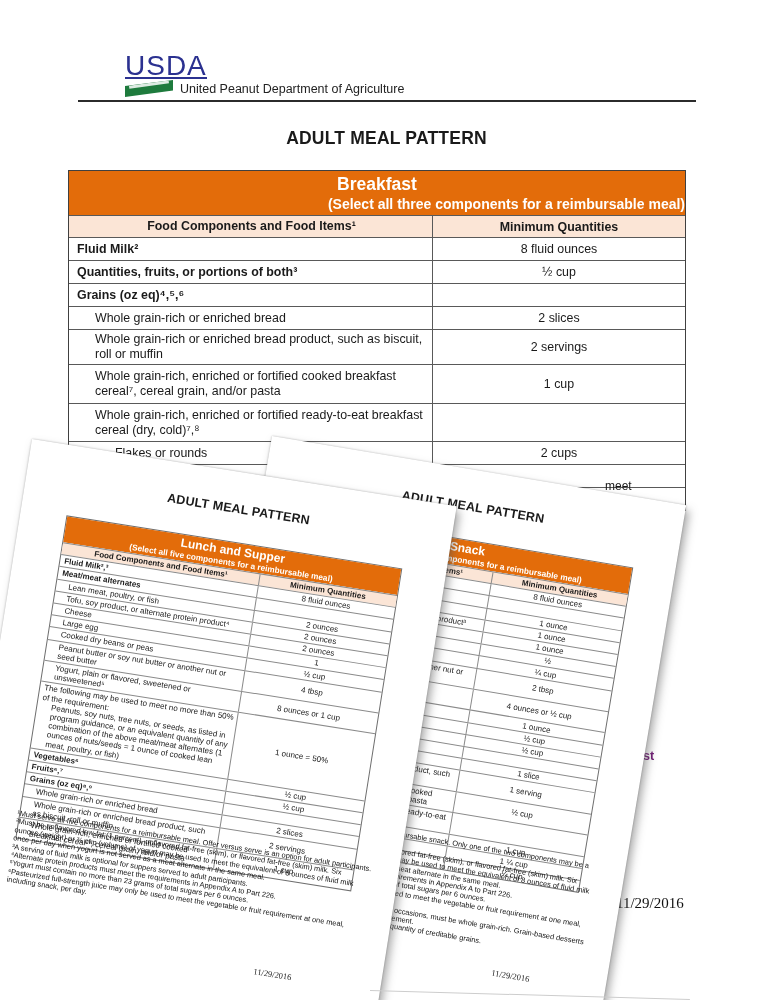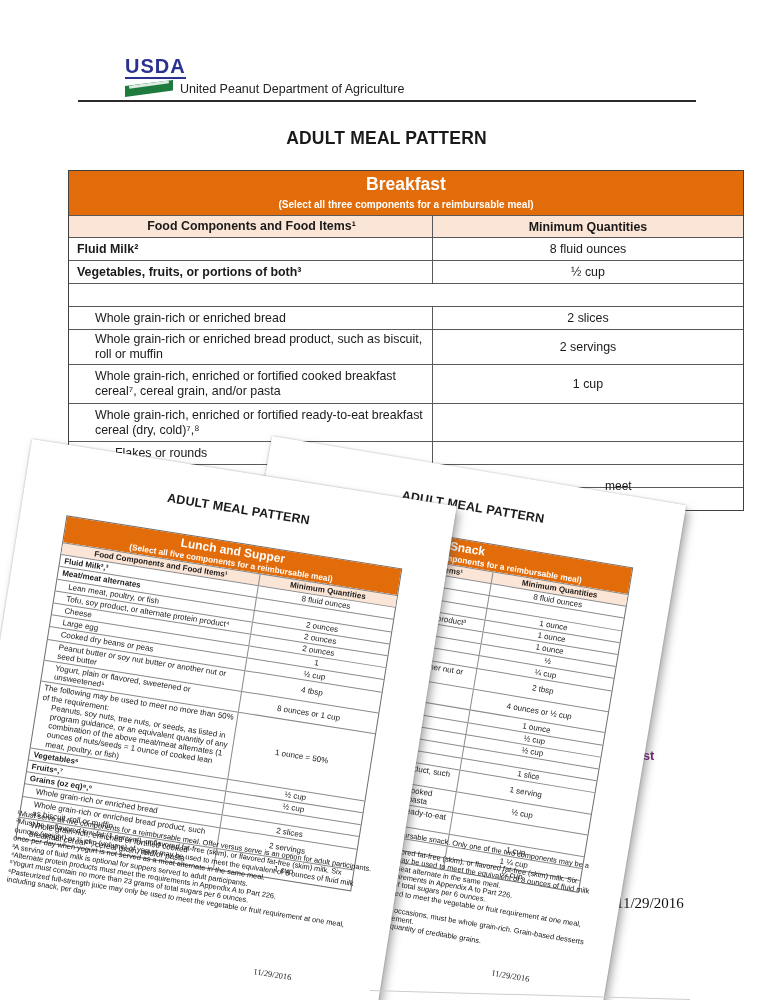--- a/index.html
+++ b/index.html
@@ -1,20 +1,20 @@
 <!DOCTYPE html>
 <html style="--orange: #E36C0A; --peach: #FBE5D6;"><head>
 <meta charset="utf-8">
 <style>
   html,body{margin:0;padding:0;background:#ffffff;}
   body{width:773px;height:1000px;position:relative;overflow:hidden;
        font-family:"Liberation Sans",sans-serif;color:#1a1a1a;}
 
   
-  .usda-word{position:absolute;left:125px;top:55px;font-weight:bold;font-size:20px;
+  .usda-word{position:absolute;left:125px;top:55px;font-weight:normal;font-size:28px;
              letter-spacing:1px;color:#2b3190;border-bottom:2px solid #2b3190;line-height:22px;}
   .usda-field{position:absolute;left:125px;top:80px;width:48px;height:17px;background:#1e7b3d;
               clip-path:polygon(0 35%,100% 0,100% 62%,0 100%);}
   .usda-field:after{content:"";position:absolute;left:4px;top:3px;width:40px;height:3px;
               background:linear-gradient(#fff,#fff);transform:rotate(-8deg);opacity:.85;}
   .dept-line{position:absolute;left:180px;top:82px;font-size:12.5px;color:#222;}
   .head-rule{position:absolute;left:78px;top:100px;width:618px;height:2px;background:#2b2b2b;}
   .doc-title{position:absolute;left:0;top:128px;width:773px;text-align:center;
              font-size:17.5px;font-weight:bold;letter-spacing:.2px;}
 
@@ -24,23 +24,23 @@
   .trow{display:flex;border-top:1px solid #595959;align-items:stretch;}
   .c-item{box-sizing:border-box;border-right:1px solid #595959;display:flex;
           flex-direction:column;justify-content:center;}
   .c-qty{box-sizing:border-box;flex:1;display:flex;align-items:center;justify-content:center;
          text-align:center;}
   .colhead{background:var(--peach);font-weight:bold;}
   .colhead .c-item,.colhead .c-qty{justify-content:center;text-align:center;}
   .b{font-weight:bold;}
 
   
-  .bk{left:68px;top:170px;width:676px;font-size:12.4px;--c1w:364px;}
+  .bk{left:68px;top:170px;width:618px;font-size:12.4px;--c1w:364px;}
   .bk .band .t1{font-size:17.5px;line-height:23px;padding-top:2px;}
-  .bk .band .t2{font-size:10px;line-height:17px;padding-bottom:2px;}
+  .bk .band .t2{font-size:14px;line-height:17px;padding-bottom:2px;text-align:right;}
   .bk .c-item{width:var(--c1w);padding:2px 6px 2px 8px;line-height:15px;}
   .bk .colhead{min-height:21px;}
   .bk .rows .trow{min-height:22px;}
   .bk .rows .trow:nth-child(5){min-height:31px;}
   .bk .rows .trow:nth-child(6){min-height:38px;}
   .bk .rows .trow:nth-child(7){min-height:37px;}
   .bk .i1{padding-left:26px;}
   .bk .i2{padding-left:46px;}
 
   
@@ -88,25 +88,28 @@
     </div>
     <div class="rows">
         <div class="trow">
           <div class="c-item b">
             <div>Fluid Milk²</div>
           </div>
           <div class="c-qty">8 fluid ounces</div>
         </div>
         <div class="trow">
           <div class="c-item b">
-            <div>Vegetables, fruits, or portions of both³</div>
-          </div>
-          <div class="c-qty">½ cup</div>
-        </div>
-        <div class="trow">
+            <div>Quantities, fruits, or portions of both³</div>
+          </div>
+          <div class="c-qty">½ cup</div>
+        </div>
+        <div class="trow">
+          <div class="c-item b">
+            <div>Grains (oz eq)⁴,⁵,⁶</div>
+          </div>
           <div class="c-qty"></div>
         </div>
         <div class="trow">
           <div class="c-item i1">
             <div>Whole grain-rich or enriched bread</div>
           </div>
           <div class="c-qty">2 slices</div>
         </div>
         <div class="trow">
           <div class="c-item i1">
@@ -123,20 +126,21 @@
         <div class="trow">
           <div class="c-item i1">
             <div>Whole grain-rich, enriched or fortified ready-to-eat breakfast cereal (dry, cold)⁷,⁸</div>
           </div>
           <div class="c-qty"></div>
         </div>
         <div class="trow">
           <div class="c-item i2">
             <div>Flakes or rounds</div>
           </div>
+          <div class="c-qty">2 cups</div>
         </div>
         <div class="trow">
           <div class="c-item i2">
             <div>Puffed cereal</div>
           </div>
         </div>
         <div class="trow">
           <div class="c-item i2">
             <div>Granola</div>
           </div>

